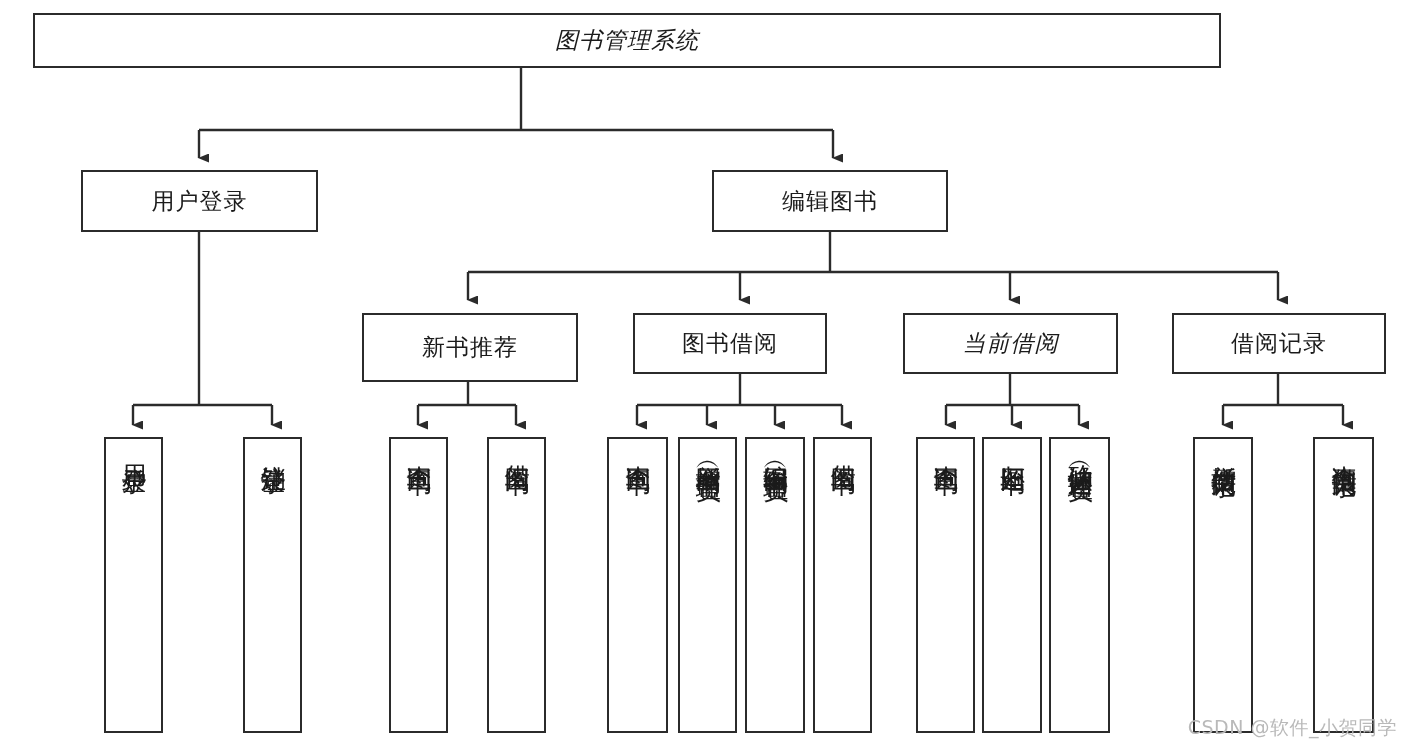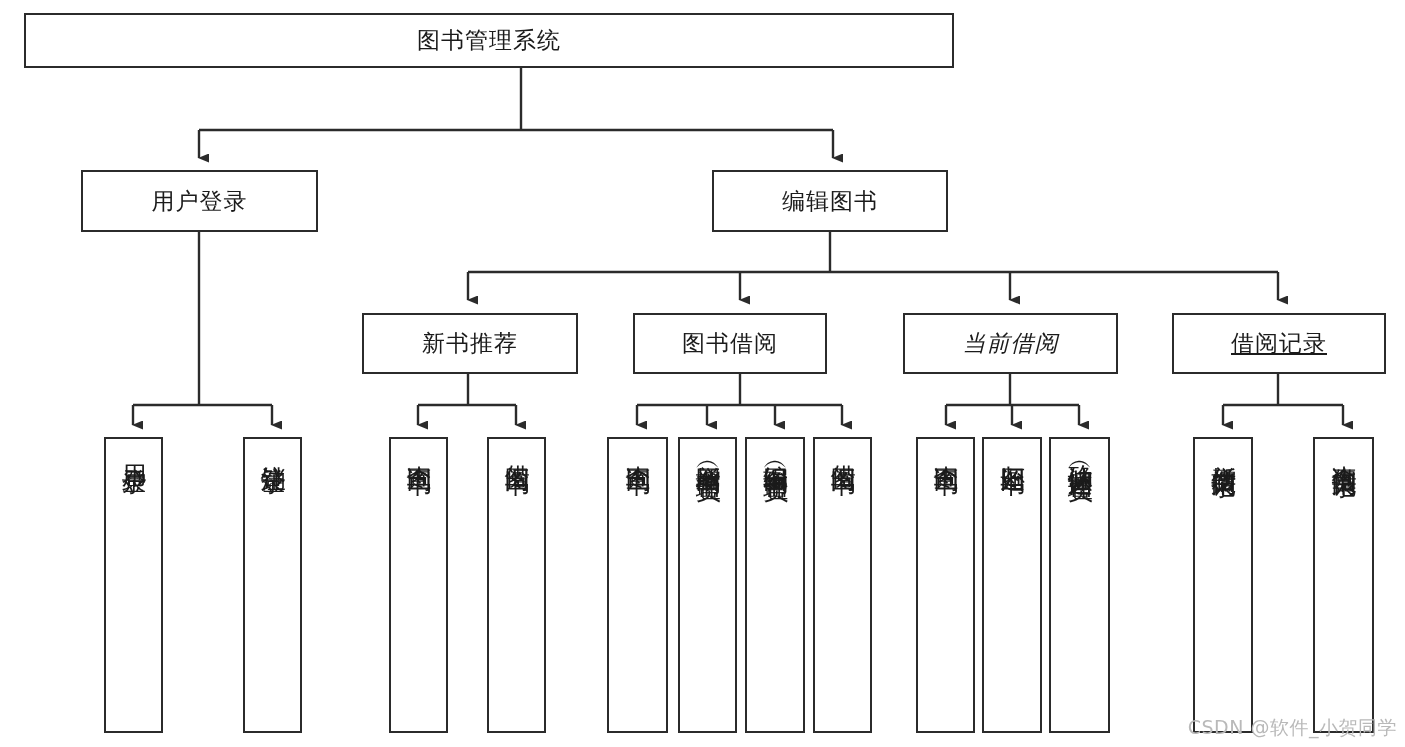--- a/index.html
+++ b/index.html
@@ -114,41 +114,41 @@
       <path d="M1012,405 L1012,425" marker-end="url(#arrowhead)"></path>
       <path d="M1079,405 L1079,425" marker-end="url(#arrowhead)"></path>
 
       <path d="M1278,374 L1278,405"></path>
       <path d="M1223,405 L1343,405"></path>
       <path d="M1223,405 L1223,425" marker-end="url(#arrowhead)"></path>
       <path d="M1343,405 L1343,425" marker-end="url(#arrowhead)"></path>
     </g>
   </svg>
 
-  <div class="node horiz" style="left:24px; top:13px; width:930px; height:55px;">
+  <div class="node horiz" style="left:33px; top:13px; width:1188px; height:55px;font-style:italic;">
     <span class="node-label">图书管理系统</span>
   </div>
 
   <div class="node horiz" style="left:81px; top:170px; width:237px; height:62px;">
     <span class="node-label">用户登录</span>
   </div>
   <div class="node horiz" style="left:712px; top:170px; width:236px; height:62px;">
     <span class="node-label">编辑图书</span>
   </div>
 
-  <div class="node horiz" style="left:362px; top:313px; width:216px; height:61px;">
+  <div class="node horiz" style="left:362px; top:313px; width:216px; height:69px;">
     <span class="node-label">新书推荐</span>
   </div>
   <div class="node horiz" style="left:633px; top:313px; width:194px; height:61px;">
     <span class="node-label">图书借阅</span>
   </div>
   <div class="node horiz" style="left:903px; top:313px; width:215px; height:61px;font-style:italic;">
     <span class="node-label">当前借阅</span>
   </div>
-  <div class="node horiz" style="left:1172px; top:313px; width:214px; height:61px;text-decoration:underline;">
+  <div class="node horiz" style="left:1172px; top:313px; width:214px; height:61px;">
     <span class="node-label">借阅记录</span>
   </div>
 
   <div class="node vert" style="left:104px; top:437px; width:59px; height:296px;">
     <span class="node-label">用户登录</span>
   </div>
   <div class="node vert" style="left:243px; top:437px; width:59px; height:296px;">
     <span class="node-label">注销登录</span>
   </div>
 

